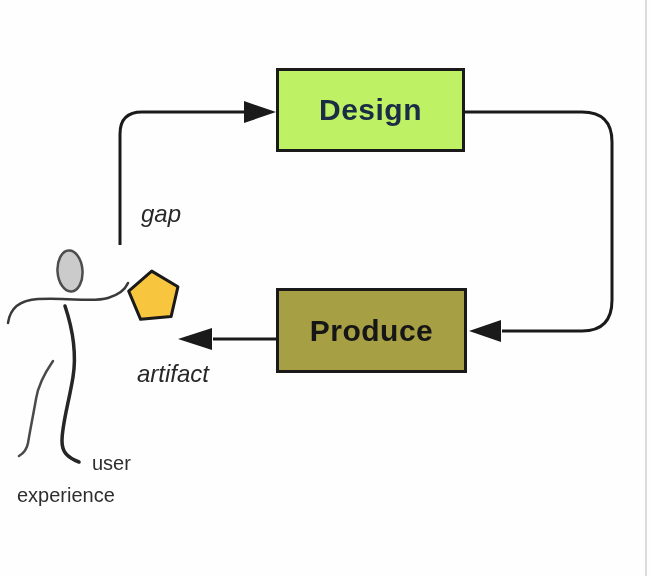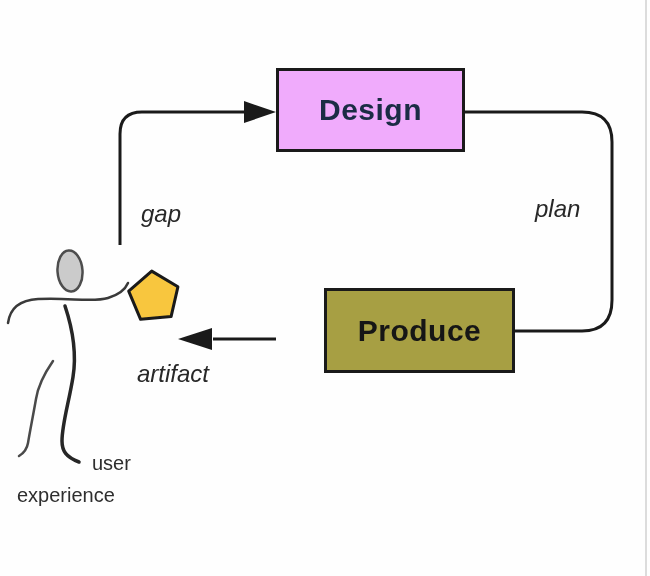--- a/index.html
+++ b/index.html
@@ -26,21 +26,21 @@
     font-weight: bold;
     font-size: 30px;
     letter-spacing: 0.5px;
   }
   #design-box {
     left: 276px; top: 68px;
     width: 189px; height: 84px;
   }
   #produce-box {
     left: 276px; top: 288px;
-    width: 191px; height: 85px; margin-left: 48px;
+    width: 191px; height: 85px;
   }
   .edge-label {
     position: absolute;
     font-style: italic;
     font-size: 24px;
     color: #282828;
     white-space: nowrap;
   }
   #gap-label      { left: 141px; top: 200px; }
   #plan-label     { left: 535px; top: 195px; }
@@ -85,31 +85,30 @@
     <g>
       <ellipse cx="70" cy="271" rx="12.5" ry="20.5" fill="#cbcbcb" stroke="#4d4d4d" stroke-width="2.5" transform="rotate(-4 70 271)"></ellipse>
       <path d="M 8 323 C 10 308 20 300 38 299 C 68 297 92 303 108 298 C 118 295 125 290 128 283" fill="none" stroke="#3a3a3a" stroke-width="2.5" stroke-linecap="round"></path>
       <path d="M 65 306 C 73 330 77 352 73 377 C 69 402 62 424 62 441 C 62 451 66 457 79 462" fill="none" stroke="#262626" stroke-width="3.5" stroke-linecap="round"></path>
       <path d="M 53 361 C 44 374 38 386 36 399 C 33 416 30 431 28 443 C 27 449 24 453 19 456" fill="none" stroke="#4a4a4a" stroke-width="2.5" stroke-linecap="round"></path>
     </g>
 
     <polygon points="151.7,271.1 128.7,291.2 140.6,319.3 171.1,316.6 177.9,286.8" fill="#f8c63e" stroke="#1a1a1a" stroke-width="3" stroke-linejoin="round"></polygon>
   </svg>
 
-  <div id="design-box" class="node-box" style="background: #f0abfc; color: rgb(27, 44, 69);">
+  <div id="design-box" class="node-box" style="background: #bef264; color: rgb(27, 44, 69);">
     <span>Design</span>
   </div>
 
   <div id="produce-box" class="node-box" style="background: rgb(167, 159, 67); color: rgb(22, 22, 22);">
     <span>Produce</span>
   </div>
 
   <div id="gap-label" class="edge-label">gap</div>
 
-  <div id="plan-label" class="edge-label">plan</div>
 
   <div id="artifact-label" class="edge-label">artifact</div>
 
   <div id="ux-line1" class="actor-label-line">user</div>
   <div id="ux-line2" class="actor-label-line">experience</div>
 
   <div id="right-edge-line"></div>
 </div>
 
 </body></html>

